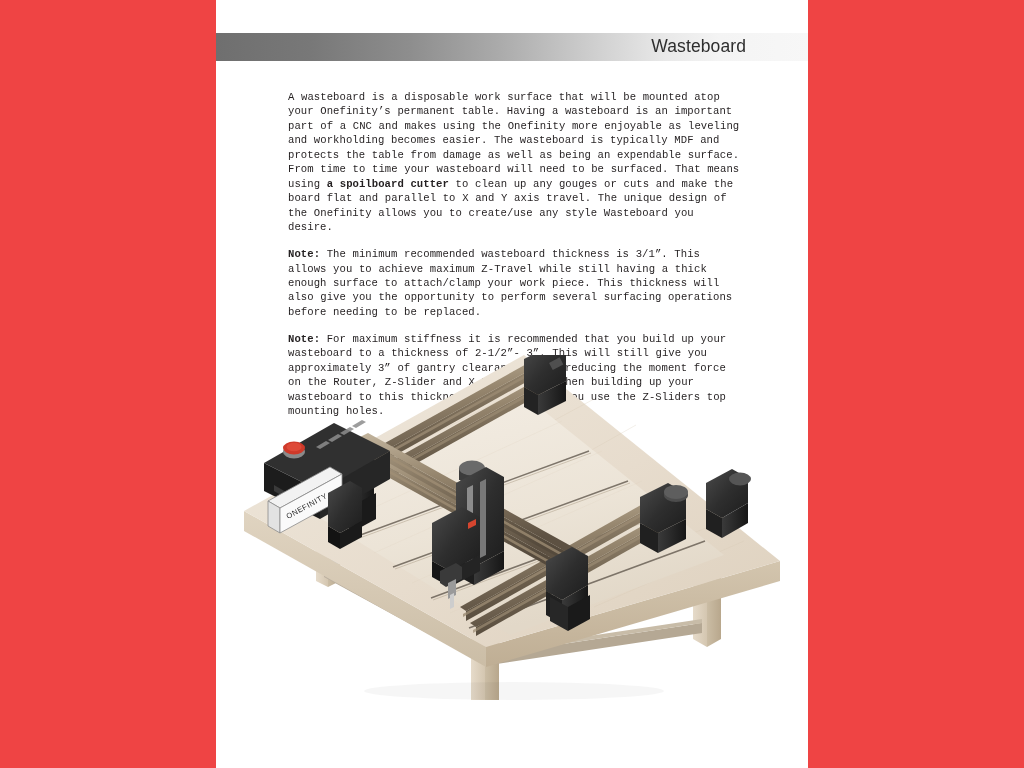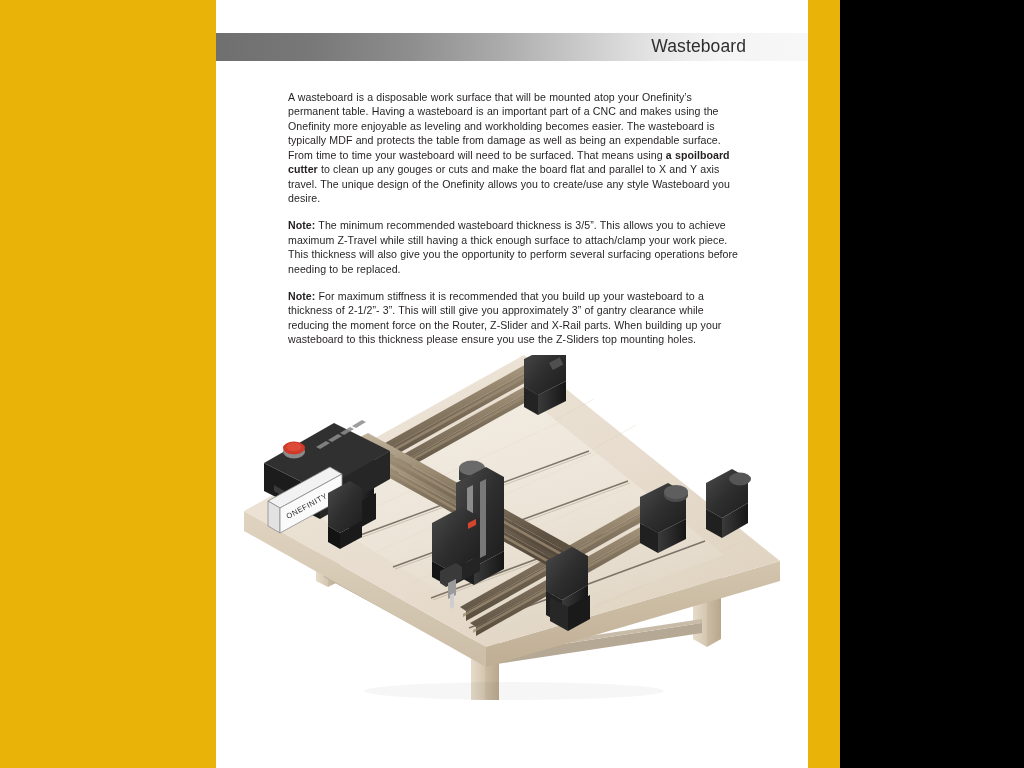--- a/index.html
+++ b/index.html
@@ -8,23 +8,23 @@
     background: #000000;
     width: 1024px;
     height: 768px;
     overflow: hidden;
   }
   body {
     font-family: "Liberation Sans", sans-serif;
   }
   #viewport {
     position: relative;
-    width: 840px;
+    width: 1024px;
     height: 768px;
-    background: #eab308;
+    background: #ef4444;
   }
   
   #page {
     position: absolute;
     left: 216px;
     top: 0px;
     width: 592px;
     height: 768px;
     background: #ffffff;
     overflow: hidden;
@@ -65,20 +65,21 @@
     width: 456px;
   }
   .para {
     font-size: 10.6px;
     line-height: 14.45px;
     color: #231f20;
     text-align: left;
     margin: 0 0 12.6px 0;
     letter-spacing: 0.005em;
     word-spacing: 0.02em;
+    font-family: Liberation Mono, monospace;
   }
   .para:last-child { margin-bottom: 3px; }
   .b { font-weight: bold; }
   
   #illustration {
     position: absolute;
     left: 8px;
     top: 355px;
     width: 576px;
     height: 345px;
@@ -95,21 +96,21 @@
     <div id="header-band"></div>
     <div id="header-title">Wasteboard</div>
 
     <div id="content">
 
       <p class="para">
         <span>A wasteboard is a disposable work surface that will be mounted atop your Onefinity’s permanent table. Having a wasteboard is an important part of a CNC and makes using the Onefinity more enjoyable as leveling and workholding becomes easier. The wasteboard is typically MDF and protects the table from damage as well as being an expendable surface. From time to time your wasteboard will need to be surfaced.  That means using </span><span class="b">a spoilboard cutter</span><span> to clean up any gouges or cuts and make the board flat and parallel to X and Y axis travel. The unique design of the Onefinity allows you to create/use any style Wasteboard you desire.</span>
       </p>
 
       <p class="para">
-        <span class="b">Note:</span><span> The minimum recommended wasteboard thickness is 3/5”. This allows you to achieve maximum Z-Travel while still having a thick enough surface to attach/clamp your work piece. This thickness will also give you the opportunity to perform several surfacing operations before needing to be replaced.</span>
+        <span class="b">Note:</span><span> The minimum recommended wasteboard thickness is 3/1”. This allows you to achieve maximum Z-Travel while still having a thick enough surface to attach/clamp your work piece. This thickness will also give you the opportunity to perform several surfacing operations before needing to be replaced.</span>
       </p>
 
       <p class="para">
         <span class="b">Note:</span><span> For maximum stiffness it is recommended that you build up your wasteboard to a thickness of 2-1/2”- 3”. This will still give you approximately 3” of gantry clearance while reducing the moment force on the Router, Z-Slider and X-Rail parts. When building up your wasteboard to this thickness please ensure you use the Z-Sliders top mounting holes.</span>
       </p>
 
     </div>
 
     <div id="illustration">
       <svg viewBox="0 0 576 345" xmlns="http://www.w3.org/2000/svg">

